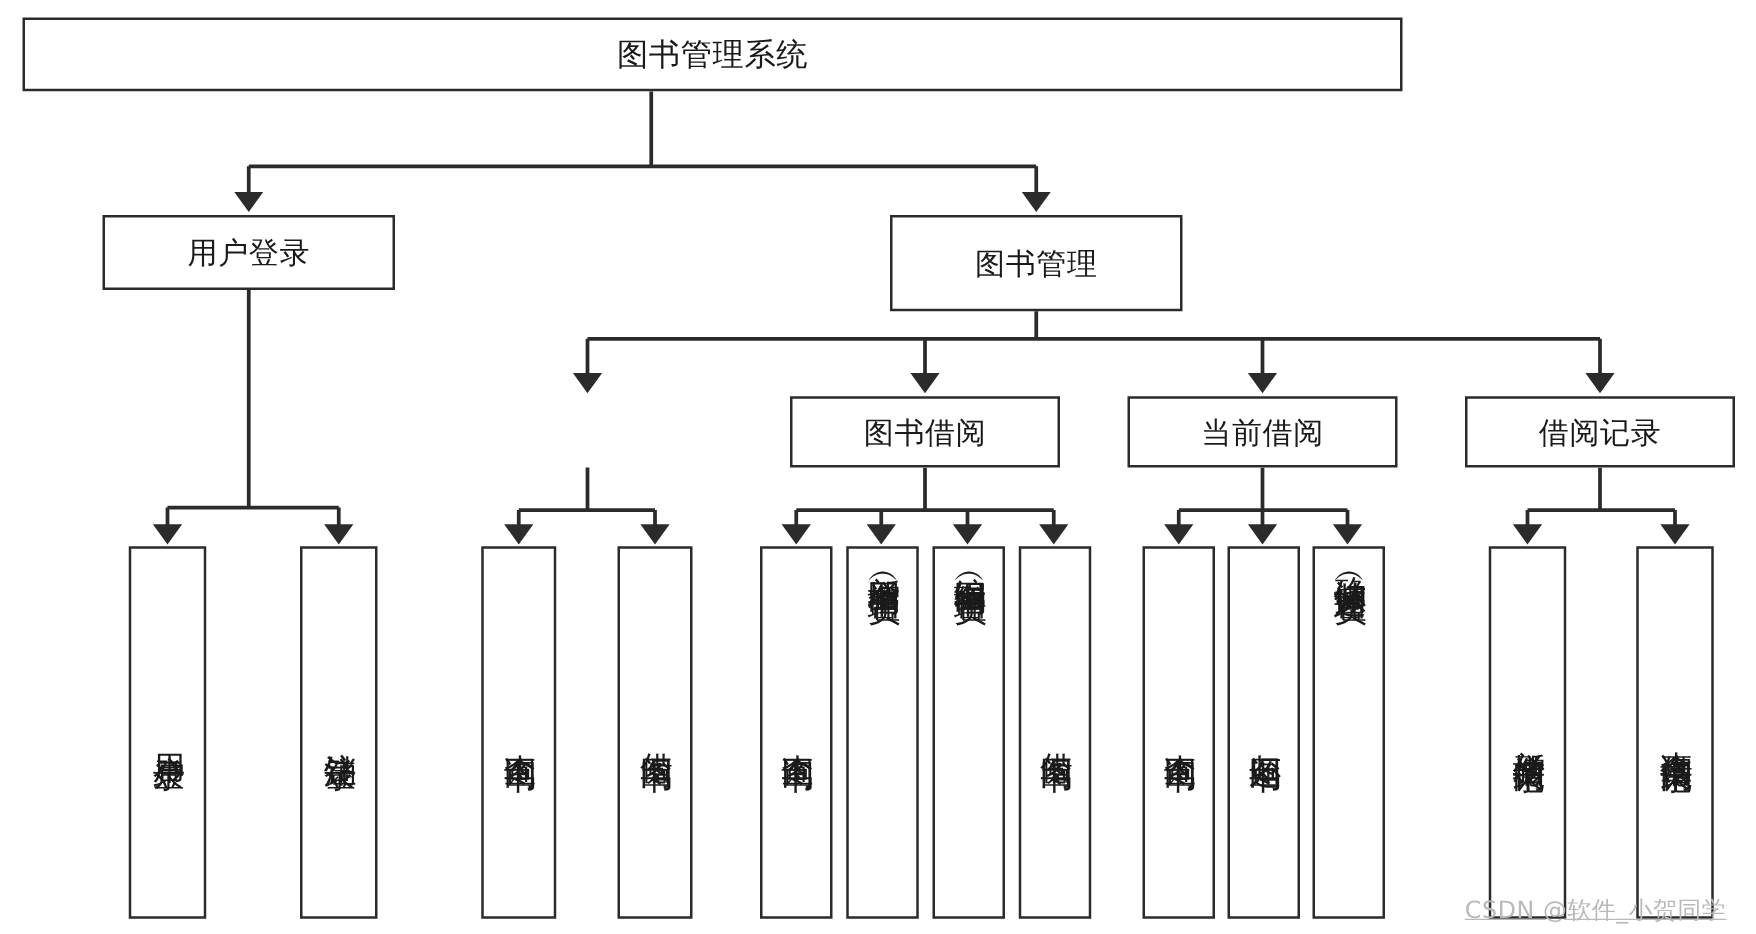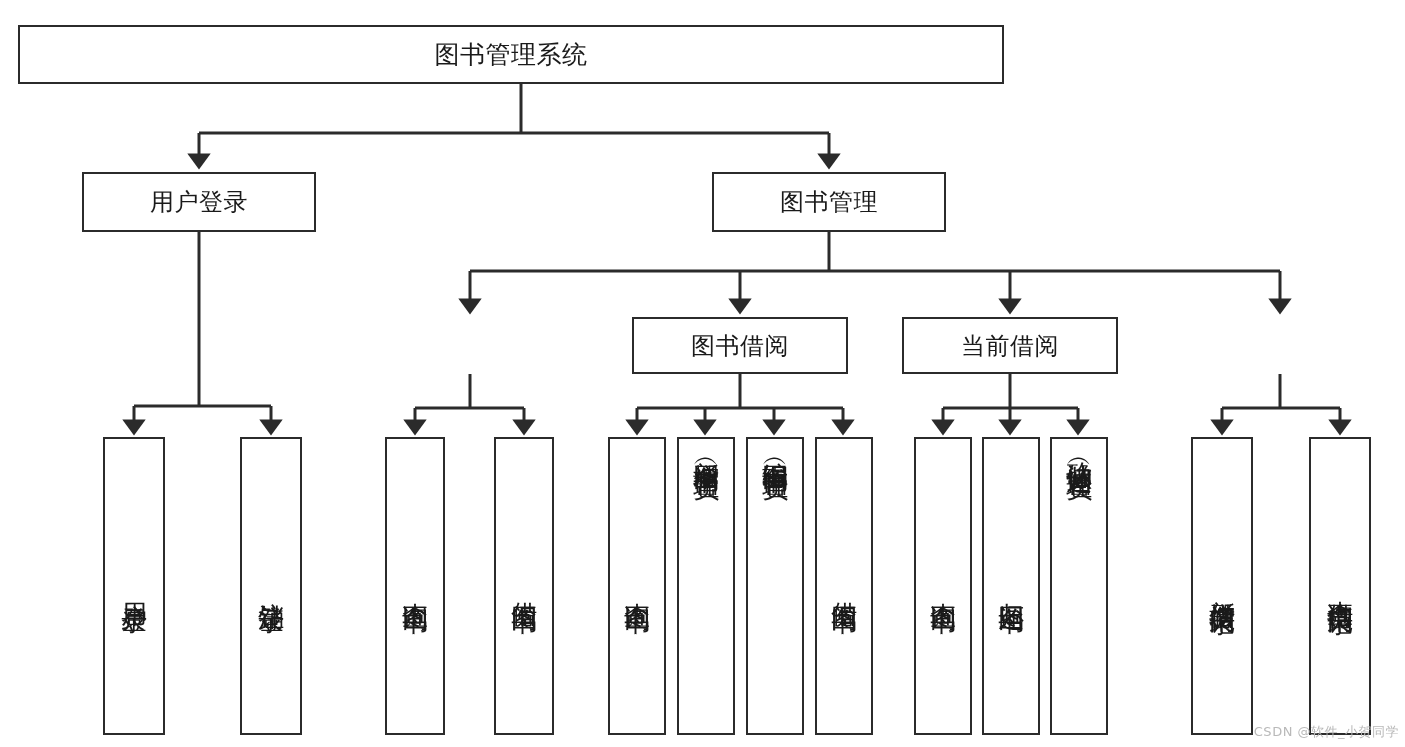--- a/index.html
+++ b/index.html
@@ -69,28 +69,29 @@
     align-items: center;
   }
   .node.vert.topped {
     align-items: flex-start;
   }
   .node.vert.topped .node-label {
     margin-top: 2px;
   }
   #watermark {
     position: absolute;
-    right: 6px;
+    right: 24px;
     bottom: 6px;
-    font-size: 13px;
+    font-size: 19px;
     color: #b9b9b9;
     letter-spacing: 0.5px;
     z-index: 5;
     white-space: nowrap;
     user-select: none;
+    text-decoration: underline;
   }
 </style>
 </head>
 <body>
 
 <div id="diagram-root">
 
   <svg id="edge-layer" viewBox="0 0 1405 747" xmlns="http://www.w3.org/2000/svg">
     <defs>
       <marker id="arrowhead" markerWidth="9" markerHeight="9" refX="2.2" refY="4.5" orient="auto" markerUnits="strokeWidth">
@@ -136,37 +137,40 @@
       <path d="M1010,408 L1010,426" marker-end="url(#arrowhead)"></path>
       <path d="M1078,408 L1078,426" marker-end="url(#arrowhead)"></path>
 
       <path d="M1280,374 L1280,408"></path>
       <path d="M1222,408 L1340,408"></path>
       <path d="M1222,408 L1222,426" marker-end="url(#arrowhead)"></path>
       <path d="M1340,408 L1340,426" marker-end="url(#arrowhead)"></path>
     </g>
   </svg>
 
-  <div class="node horiz root" style="left:18px; top:14px; width:986px; height:59px;margin-top:11px;">
+  <div class="node horiz root" style="left:18px; top:14px; width:1104px; height:59px;">
     <span class="node-label">图书管理系统</span>
   </div>
 
   <div class="node horiz" style="left:82px; top:172px; width:234px; height:60px;">
     <span class="node-label">用户登录</span>
   </div>
-  <div class="node horiz" style="left:712px; top:172px; width:234px; height:60px;">
+  <div class="node horiz" style="left:712px; top:172px; width:234px; height:77px;">
     <span class="node-label">图书管理</span>
   </div>
 
   <div class="node horiz" style="left:632px; top:317px; width:216px; height:57px;justify-content:center;">
     <span class="node-label">图书借阅</span>
   </div>
   <div class="node horiz" style="left:902px; top:317px; width:216px; height:57px;">
     <span class="node-label">当前借阅</span>
   </div>
+  <div class="node horiz" style="left:1172px; top:317px; width:216px; height:57px;">
+    <span class="node-label">借阅记录</span>
+  </div>
 
   <div class="node vert centered" style="left:103px; top:437px; width:62px; height:298px;">
     <span class="node-label">用户登录</span>
   </div>
   <div class="node vert centered" style="left:240px; top:437px; width:62px; height:298px;">
     <span class="node-label">注销登录</span>
   </div>
 
   <div class="node vert centered" style="left:385px; top:437px; width:60px; height:298px;">
     <span class="node-label">查询图书</span>

